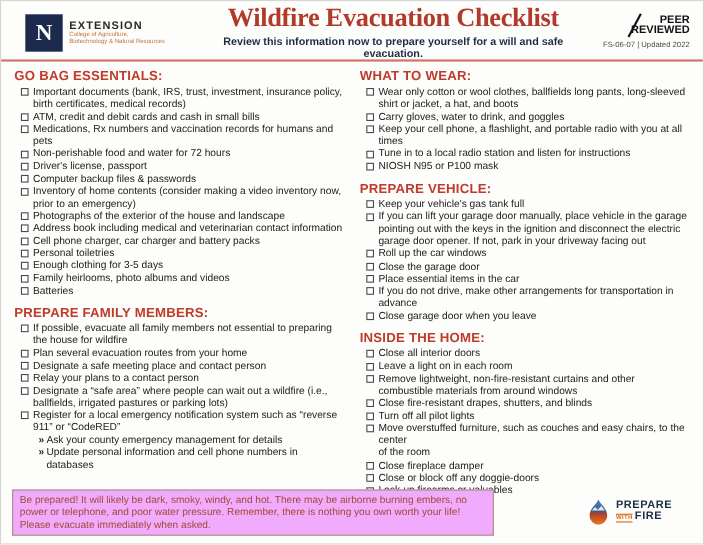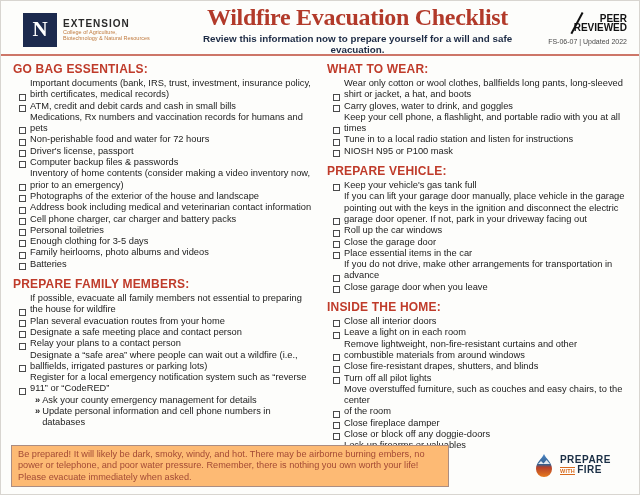--- a/index.html
+++ b/index.html
@@ -28,30 +28,30 @@
   .peer::before { content:""; position:absolute; left:10px; top:-3px; width:1.6px; height:24px;
           background:#121212; transform:rotate(28deg); }
   .docid { font-size:7px; color:#4a4a4a; margin-top:3px; }
   .divider { height:2px; background:#cd7668; margin:1px 0 4px 0; }
   
   .columns { display:flex; gap:12px; padding:2px 10px 0 12px; }
   .col { flex:1; min-width:0; }
   .sec-heading { font-size:12px; font-weight:bold; color:#bf3b2a; letter-spacing:0.2px;
                  margin:0 0 2px 0; }
   .section { margin-bottom:7px; }
-  .item { display:flex; gap:4px; align-items:flex-end; margin-left:6px; }
+  .item { display:flex; gap:4px; align-items:flex-start; margin-left:6px; }
   .cb { flex:none; width:7px; height:7px; border:1px solid #4a4a4a; margin-top:2.2px;
         background:#fff; cursor:pointer; }
   .itext { font-size:9.3px; line-height:11.3px; color:#222; white-space:pre-line; }
   .sub { display:flex; gap:2px; margin-left:22px; align-items:flex-start; }
   .chev { flex:none; font-size:9.3px; line-height:11.3px; color:#222; font-weight:bold; }
   
   .footer { position:absolute; left:10px; right:10px; bottom:7px; display:flex; align-items:center; }
   .notice-box { flex:none; width:438px; border:1.3px solid #ab8d82; padding:3px 6px;
-                font-size:9.2px; line-height:11.5px; color:#a34a35; background:#fdba74; }
+                font-size:9.2px; line-height:11.5px; color:#a34a35; background:#f0abfc; }
   .lwf { display:flex; align-items:center; gap:5px; margin-left:auto; margin-right:18px; }
   .lwf-text { font-size:10px; font-weight:bold; color:#1b2f45; line-height:10px; letter-spacing:0.5px; }
   .lwf-with { font-size:5.5px; color:#d86a1d; font-weight:bold; letter-spacing:0.3px;
               border-top:0.5px solid #d86a1d; border-bottom:0.5px solid #d86a1d; margin-right:2px; }
 </style>
 </head>
 <body>
 
 <div class="page">
 

